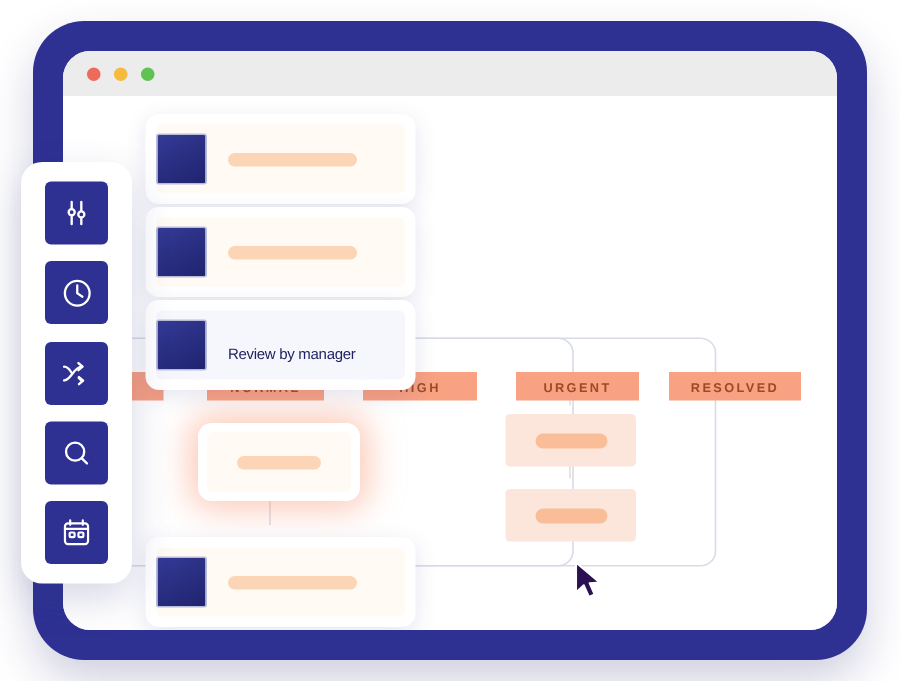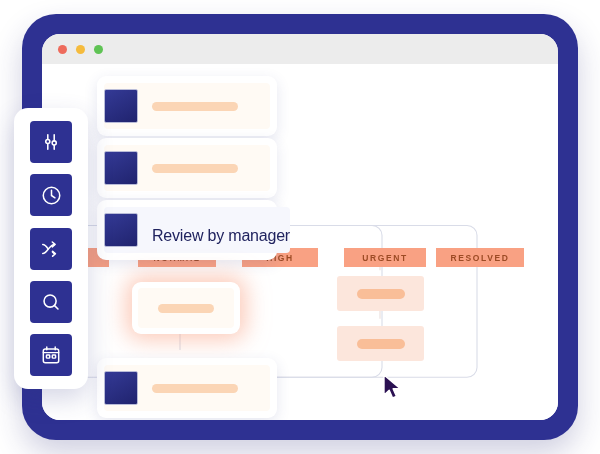--- a/index.html
+++ b/index.html
@@ -45,21 +45,21 @@
     flex:1;background:#FFFAF4;border-radius:4px;
     display:flex;align-items:center;gap:14px;padding:0;
   }
   .sq{
     width:32px;height:32px;flex:0 0 auto;border-radius:2px;
     background:linear-gradient(150deg,#343a96 0%,#20236e 100%);
     border:1px solid #b9bcd8;
   }
   .bar{height:9px;border-radius:5px;background:#FBD5B5;flex:0 0 auto;}
   .card-label{
-    font-size:16px;color:#20235f;letter-spacing:-.2px;white-space:nowrap;margin-top:12px;
+    font-size:10px;color:#20235f;letter-spacing:-.2px;white-space:nowrap;margin-top:12px;
   }
   .card.labelled .card-body{background:#F6F7FD;}
 
   
   #card-intake   {left:55px;top:12px;width:166px;height:46px;}
   #card-triage   {left:55px;top:74px;width:166px;height:46px;}
   #card-review   {left:55px;top:136px;width:166px;height:46px;}
   #card-assign   {left:55px;top:294px;width:166px;height:46px;}
 
   
@@ -83,21 +83,21 @@
   .badge{
     position:absolute;height:19px;background:#F9A183;
     display:flex;align-items:center;justify-content:center;
     font-size:8.5px;font-weight:bold;letter-spacing:1.6px;
     color:#9C4B25;
   }
   #badge-low     {left:-8px; top:184px;width:75px;}
   #badge-normal  {left:96px; top:184px;width:78px;}
   #badge-high    {left:200px;top:184px;width:76px;}
   #badge-urgent  {left:302px;top:184px;width:82px;}
-  #badge-resolved{left:394px;top:184px;width:88px;}
+  #badge-resolved{left:404px;top:184px;width:88px;}
 
   
   .sidebar{
     position:absolute;left:14px;top:108px;width:74px;height:255px;
     background:#ffffff;border-radius:14px;
     box-shadow:0 10px 26px rgba(50,54,130,.20);
     display:flex;flex-direction:column;align-items:center;
     justify-content:space-between;padding:13px 0;
   }
   .nav-btn{

